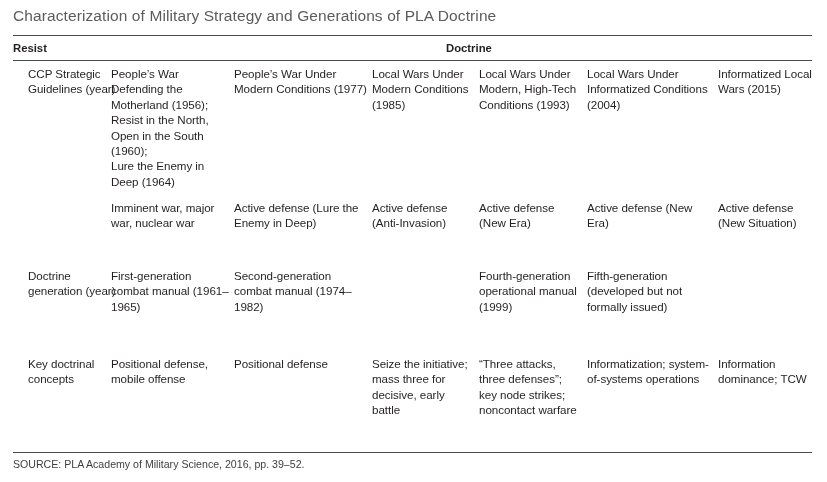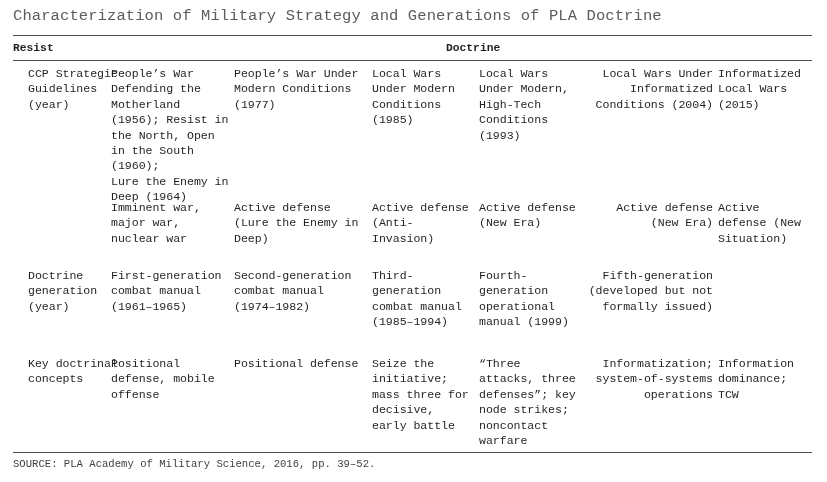--- a/index.html
+++ b/index.html
@@ -12,21 +12,20 @@
     height: 482px;
     font-family: "Liberation Sans", sans-serif;
     color: #231f20;
     overflow: hidden;
   }
   .figure {
     position: relative;
     width: 827px;
     height: 472px;
     box-sizing: border-box;
-    font-family: Liberation Mono, monospace;
   }
   .table-title {
     position: absolute;
     left: 13px;
     top: 7px;
     font-size: 15.5px;
     font-weight: 400;
     color: #5c5c5c;
     letter-spacing: 0.1px;
     white-space: nowrap;
@@ -70,21 +69,21 @@
     color: #231f20;
     white-space: pre-line;
     letter-spacing: -0.05px;
   }
   
   .c0 { left: 28px;  width: 97px;  }
   .c1 { left: 111px; width: 118px; }
   .c2 { left: 234px; width: 133px; }
   .c3 { left: 372px; width: 103px; }
   .c4 { left: 479px; width: 103px; }
-  .c5 { left: 587px; width: 126px; text-align: right; }
+  .c5 { left: 587px; width: 126px; }
   .c6 { left: 718px; width: 95px;  }
 
   .r0 { height: 134px; }
   .r1 { height: 68px;  }
   .r2 { height: 88px;  }
   .r3 { height: 92px;  }
 
   .source {
     position: absolute;
     left: 13px;
@@ -125,21 +124,20 @@
       <div class="cell c3">Active defense (Anti-Invasion)</div>
       <div class="cell c4">Active defense (New Era)</div>
       <div class="cell c5">Active defense (New Era)</div>
       <div class="cell c6">Active defense (New Situation)</div>
     </div>
 
     <div class="row r2">
       <div class="cell c0">Doctrine generation (year)</div>
       <div class="cell c1">First-generation combat manual (1961–1965)</div>
       <div class="cell c2">Second-generation combat manual (1974–1982)</div>
-      <div class="cell c3">Third-generation combat manual (1985–1994)</div>
       <div class="cell c4">Fourth-generation operational manual (1999)</div>
       <div class="cell c5">Fifth-generation (developed but not formally issued)</div>
     </div>
 
     <div class="row r3">
       <div class="cell c0">Key doctrinal concepts</div>
       <div class="cell c1">Positional defense, mobile offense</div>
       <div class="cell c2">Positional defense</div>
       <div class="cell c3">Seize the initiative; mass three for decisive, early battle</div>
       <div class="cell c4">“Three attacks, three defenses”; key node strikes; noncontact warfare</div>

